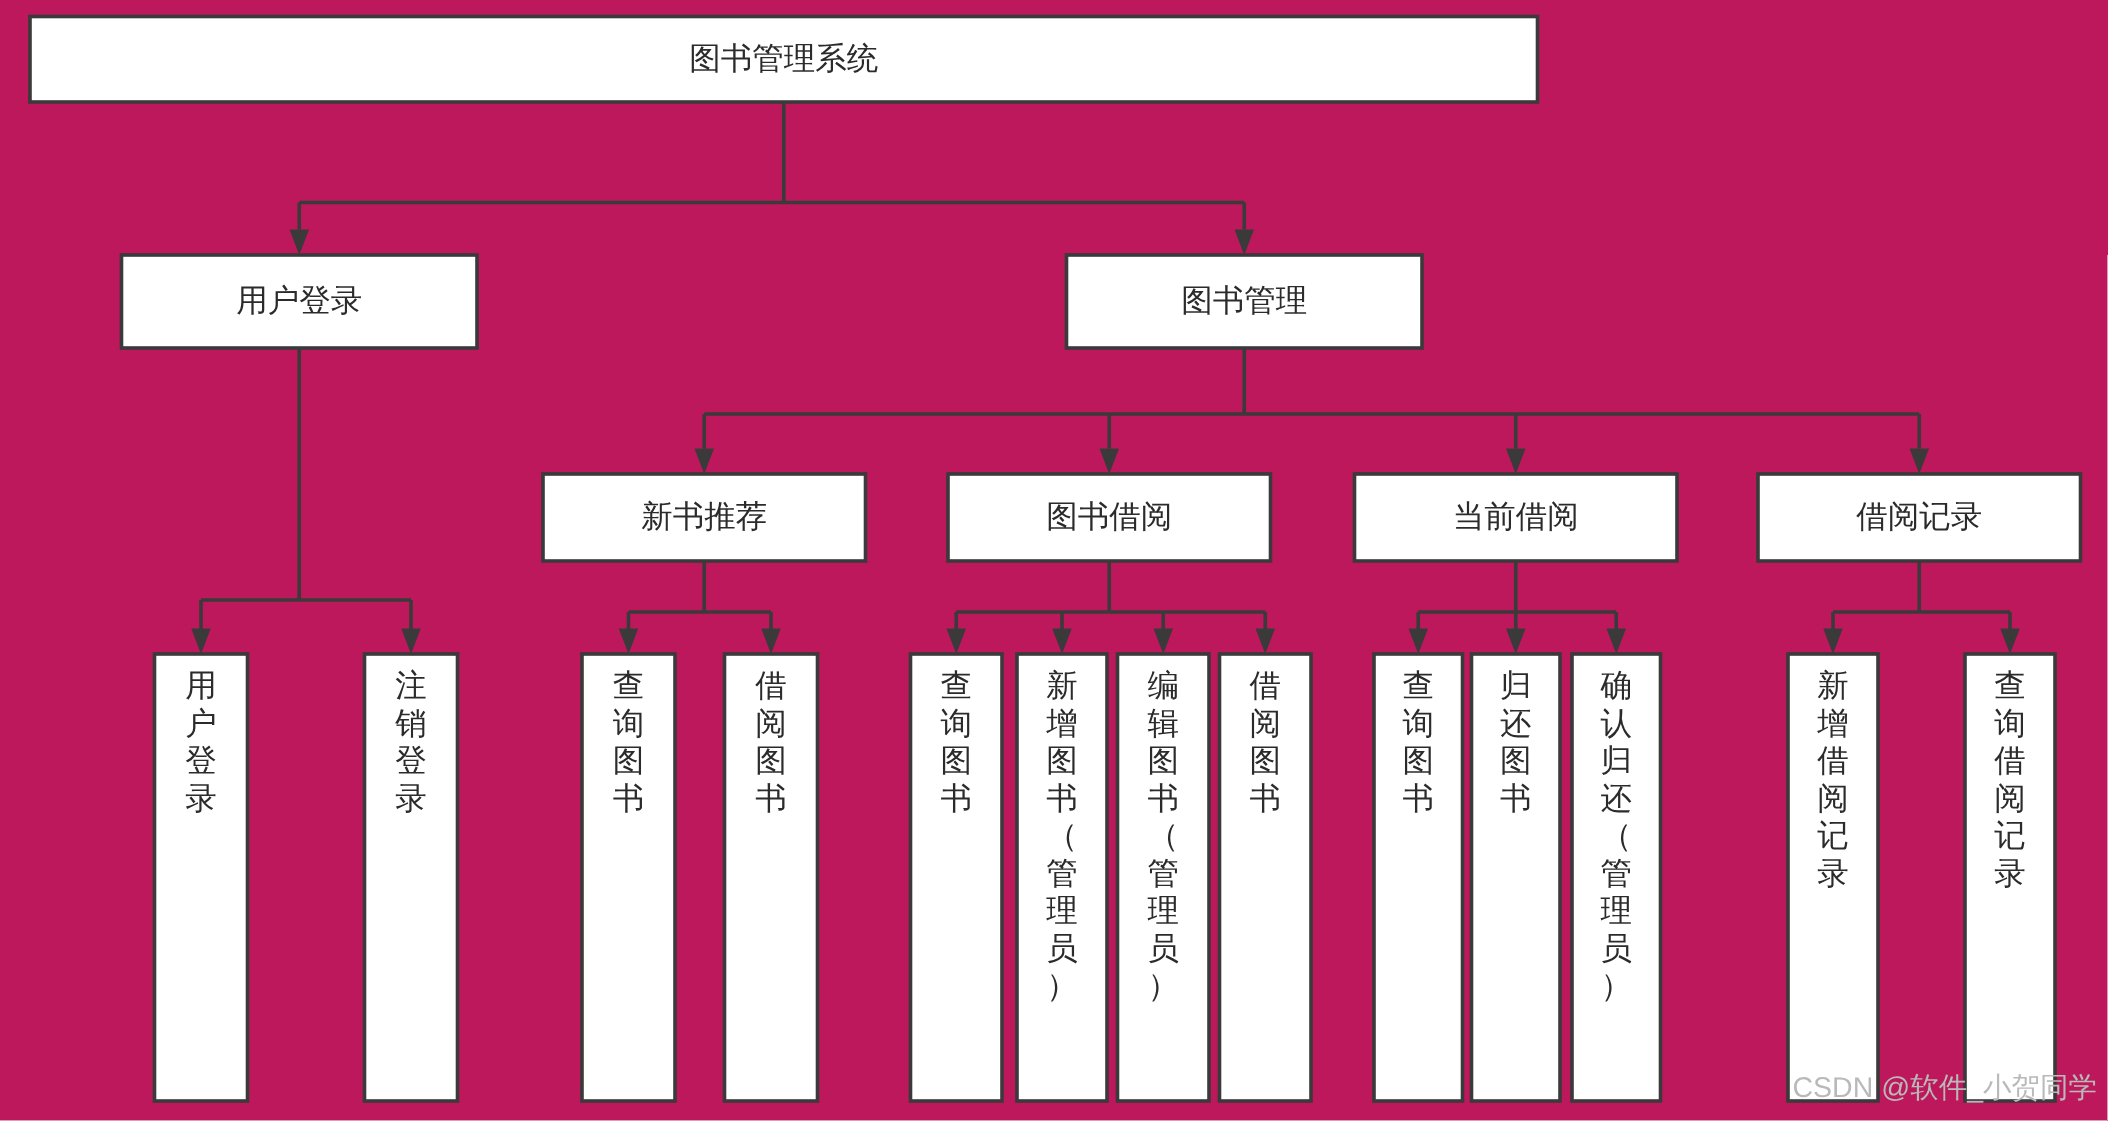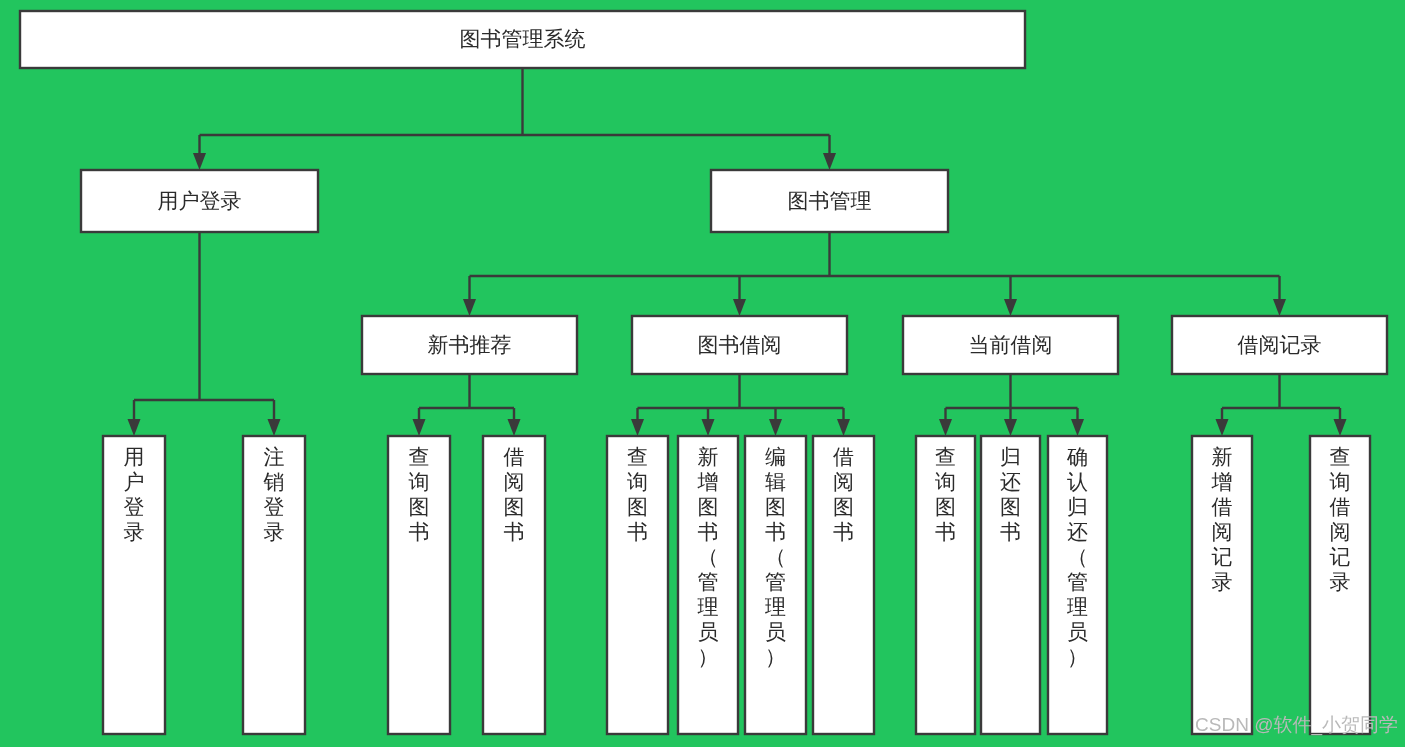--- a/index.html
+++ b/index.html
@@ -7,21 +7,21 @@
     padding: 0;
     background: #ffffff;
   }
   body {
     font-family: "Liberation Sans", "DejaVu Sans", sans-serif;
   }
   #diagram-root {
     position: relative;
     width: 1405px;
     height: 747px;
-    background: #22c55e;
+    background: #be185d;
     overflow: hidden;
   }
   #tree-svg {
     position: absolute;
     left: 0;
     top: 0;
     width: 1405px;
     height: 747px;
   }
   .node-box {

